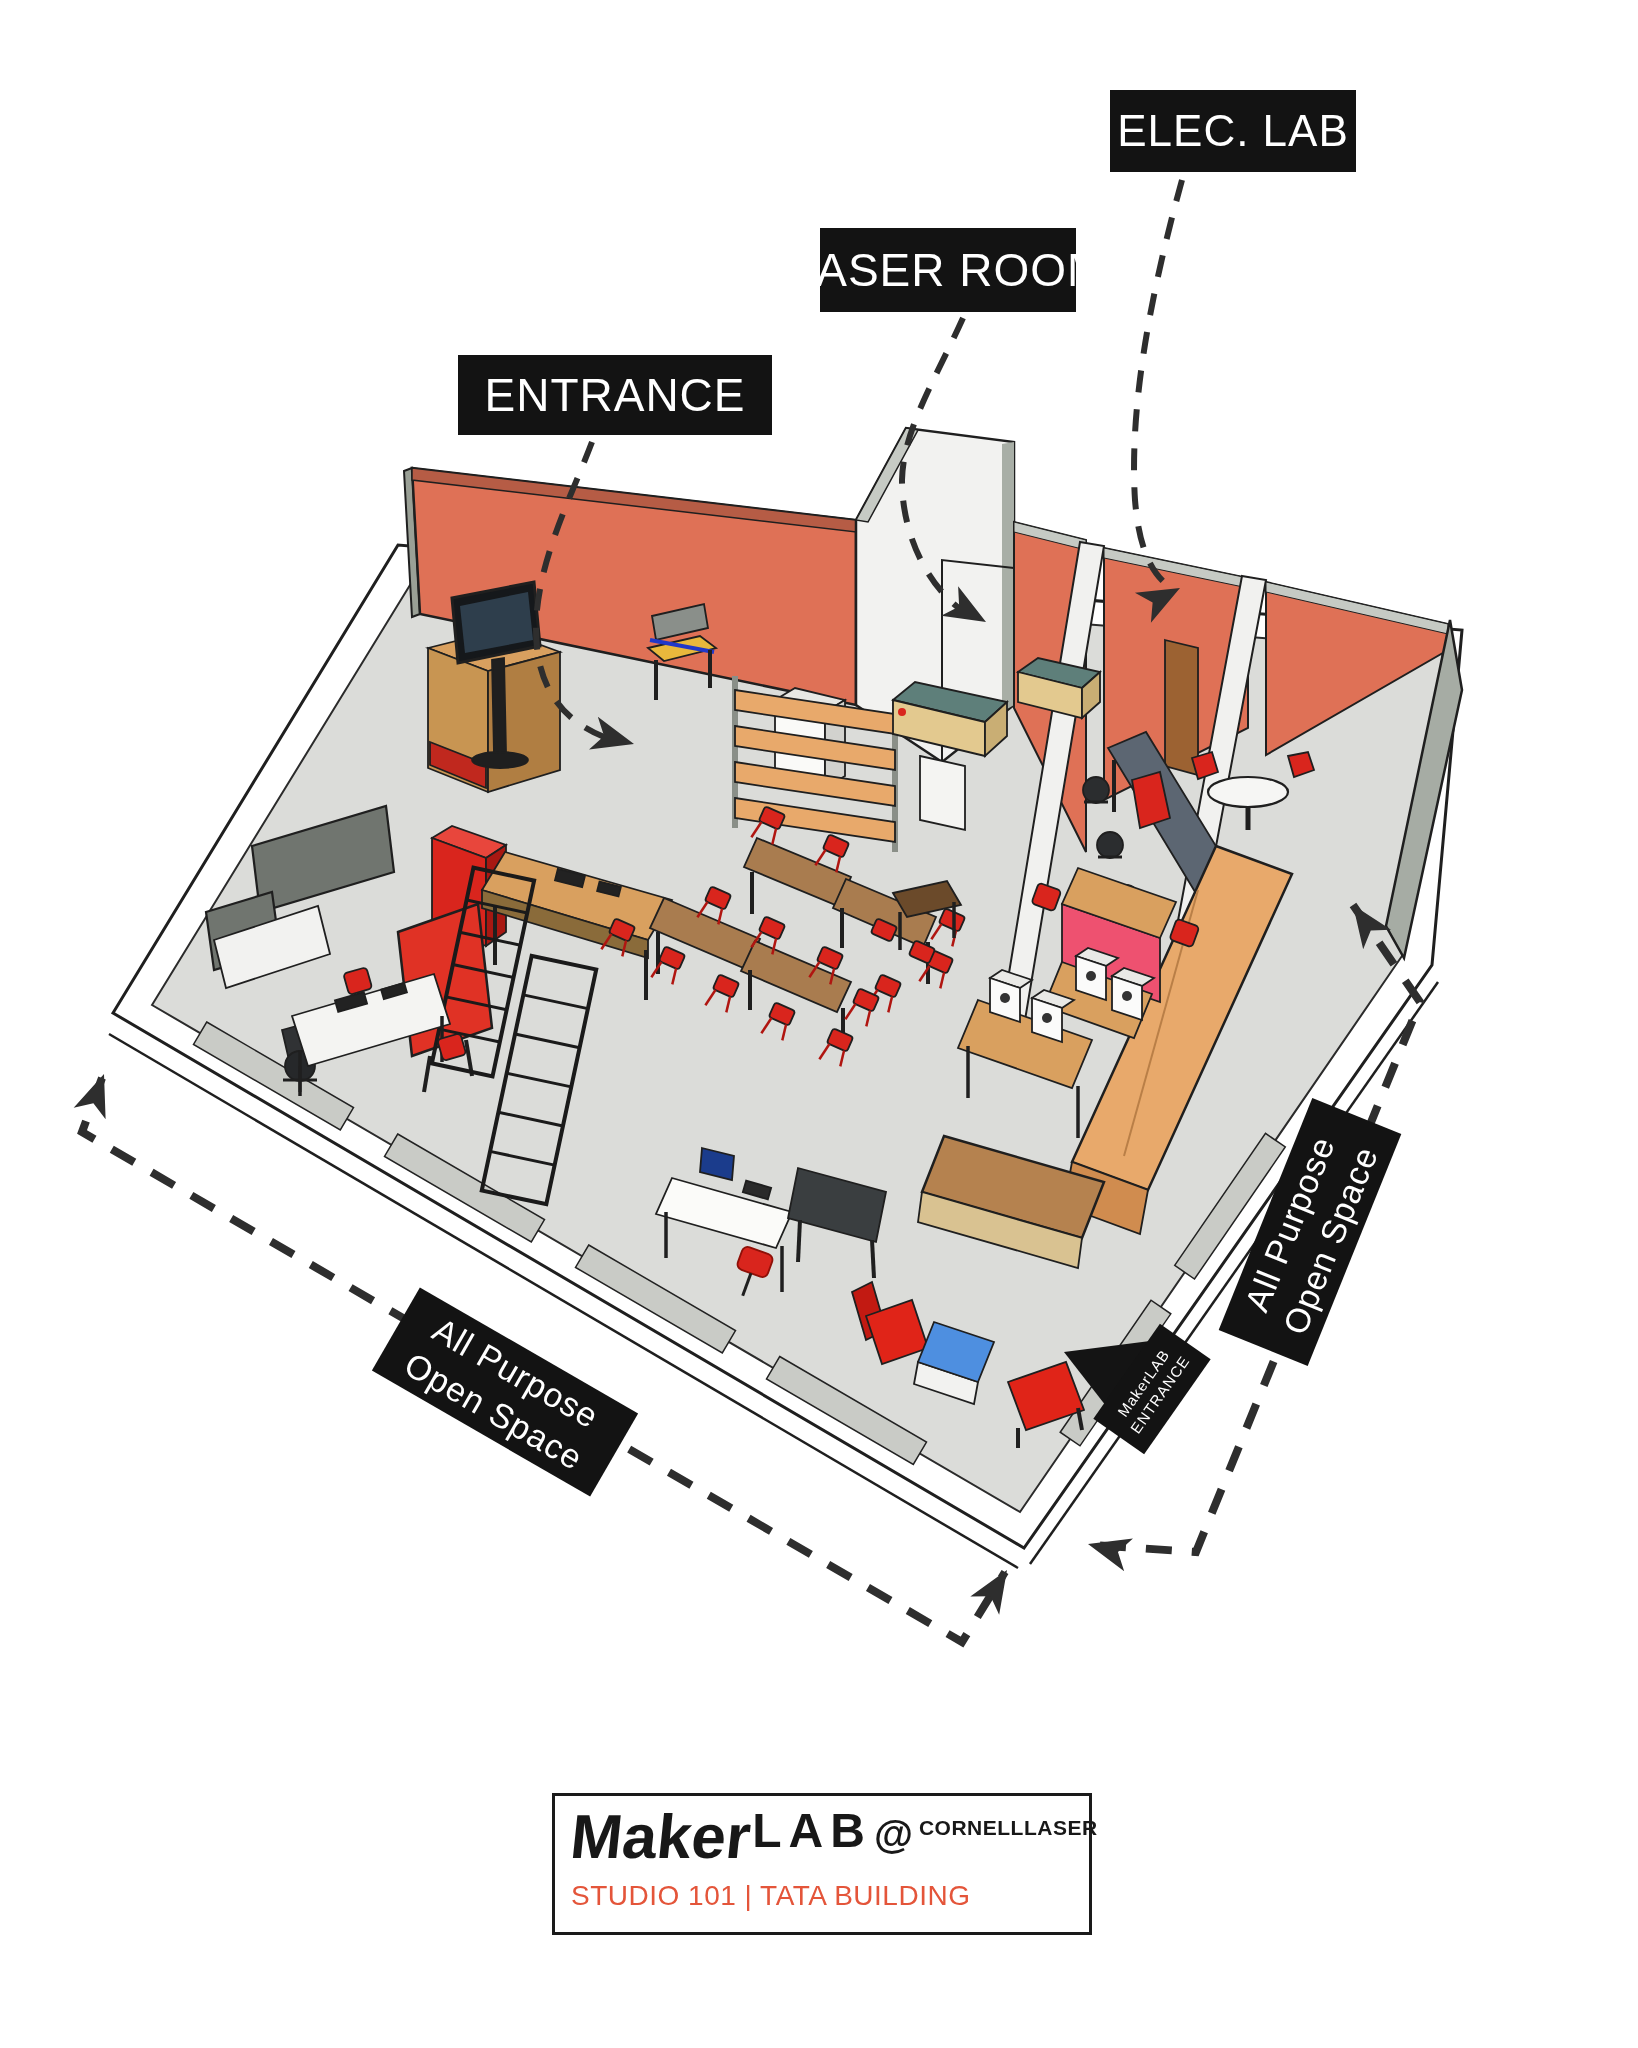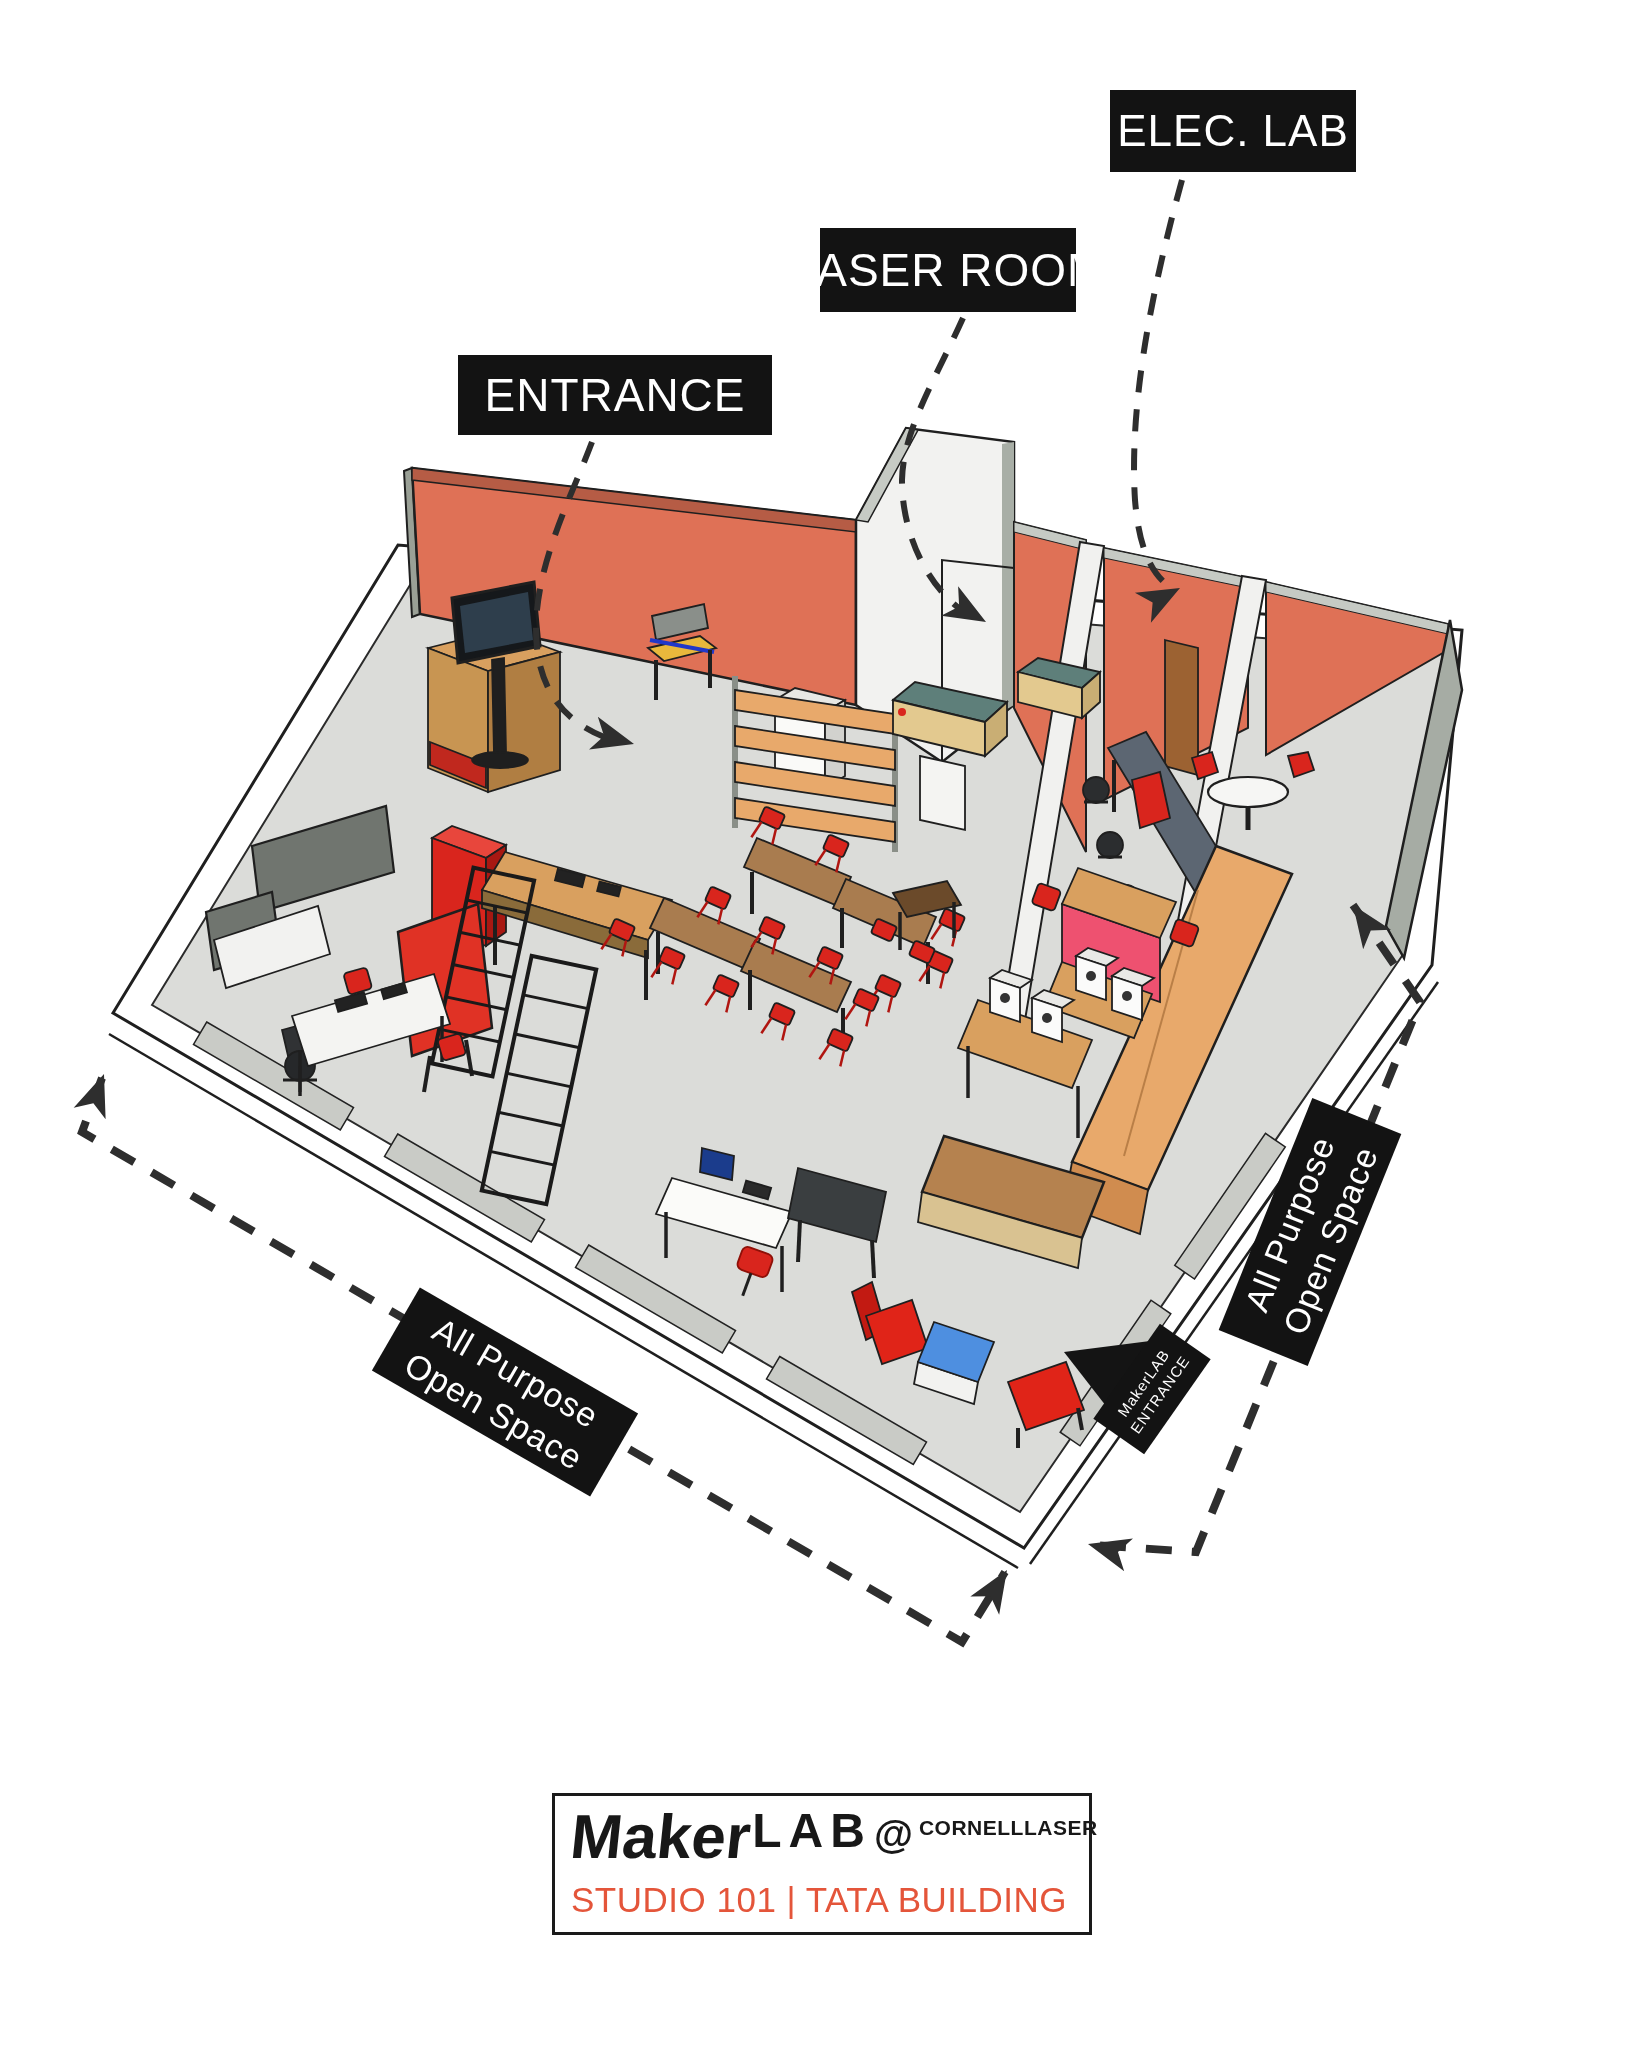--- a/index.html
+++ b/index.html
@@ -24,21 +24,21 @@
     display:flex;flex-direction:column;align-items:center;justify-content:center;
     font-size:15px;font-weight:500;line-height:1.35;letter-spacing:1px;}
   .logo-box{position:absolute;left:552px;top:1793px;width:540px;height:142px;
     background:#fff;border:3px solid #1a1a1a;padding:10px 16px 8px 16px;}
   .logo-row1{display:flex;align-items:flex-start;height:72px;}
   .brand-maker{font-size:62px;font-weight:800;color:#181818;transform:skewX(-6deg);line-height:1;}
   .brand-lab{font-size:48px;font-weight:900;color:#181818;letter-spacing:7px;line-height:1.05;margin-left:2px;}
   .brand-at{font-size:40px;font-weight:700;color:#181818;margin:8px 6px 0 2px;line-height:1;}
   .brand-org{display:flex;flex-direction:row;font-size:21px;font-weight:800;
     color:#181818;line-height:0.95;margin-top:12px;letter-spacing:0.5px;}
-  .logo-row2{font-size:35px;font-weight:500;color:var(--logo-orange);
+  .logo-row2{font-size:28px;font-weight:500;color:var(--logo-orange);
     letter-spacing:0.5px;margin-top:2px;white-space:nowrap;}
 </style>
 </head>
 <body>
 
 <div class="stage">
 
 <svg class="plan" viewBox="0 0 1638 2048">
 
   <g>

